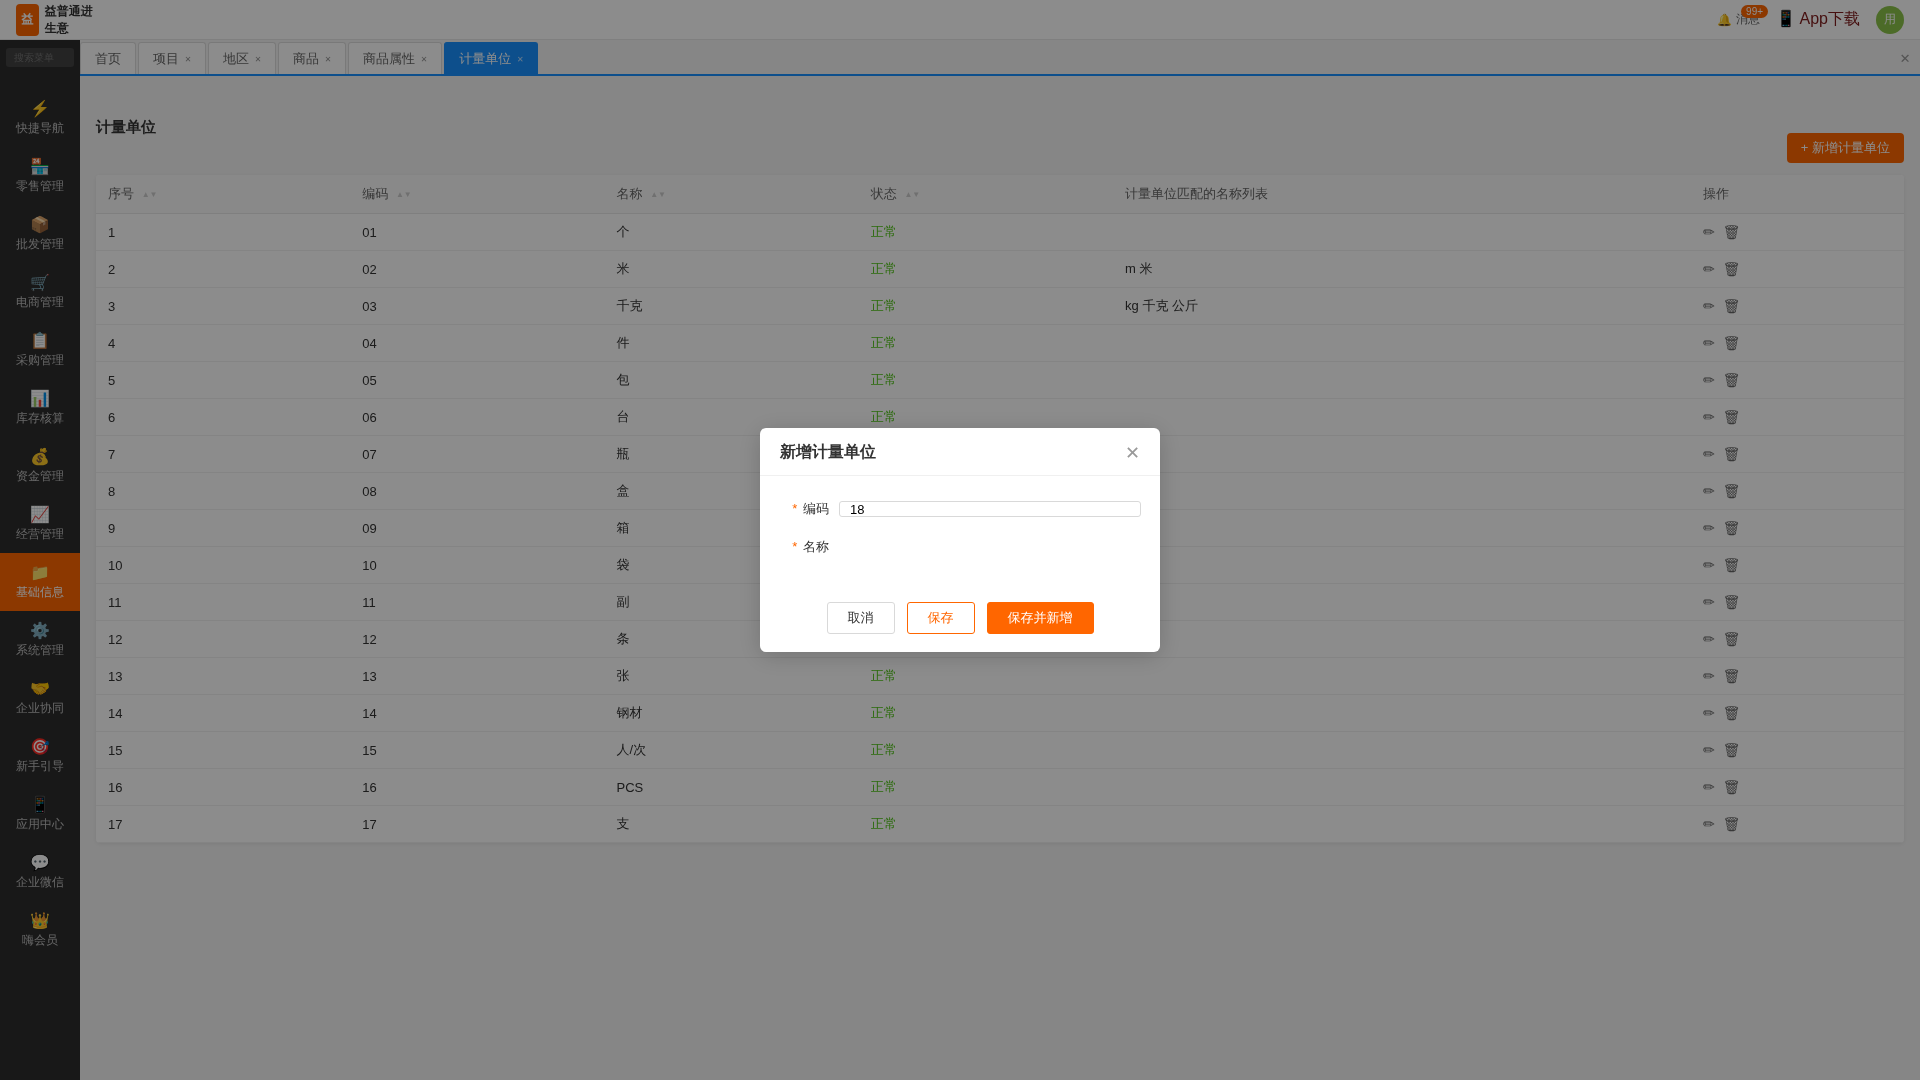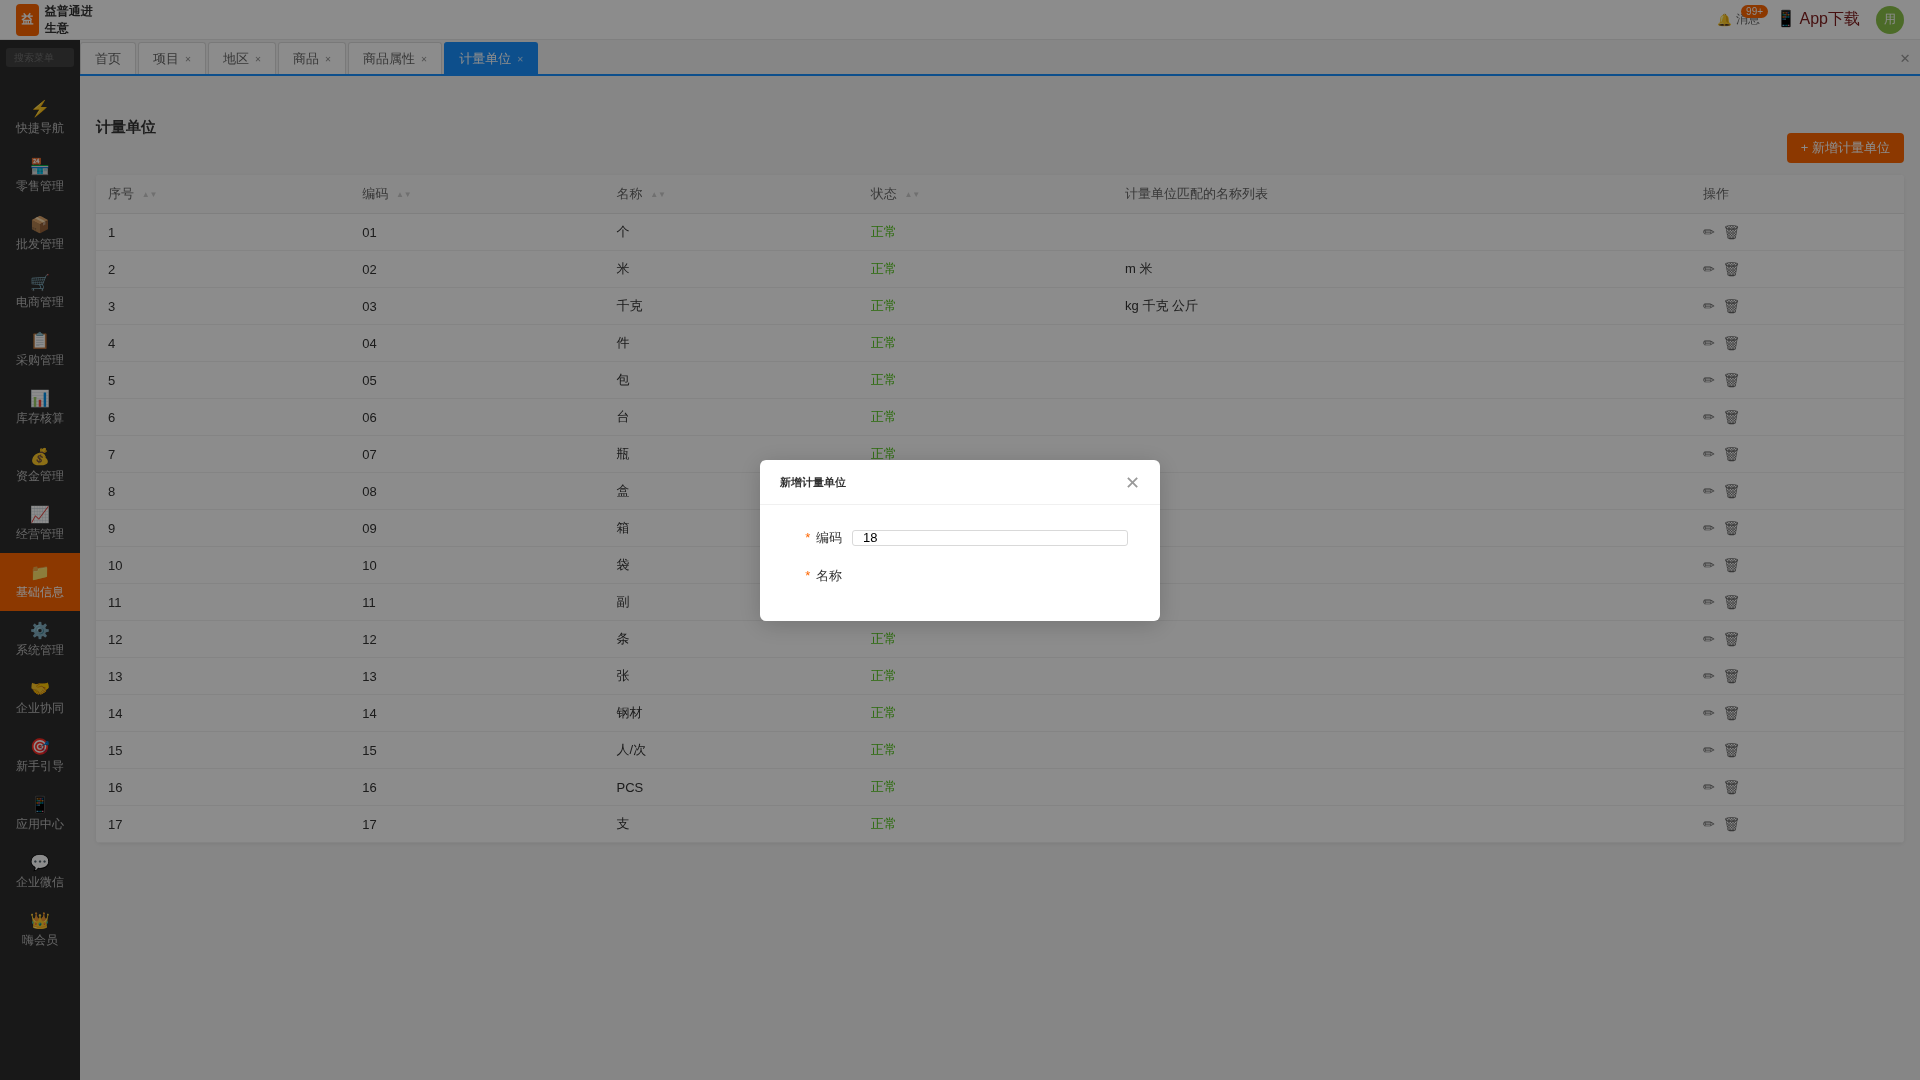--- a/index.html
+++ b/index.html
@@ -59,23 +59,23 @@
     
     .pagination { display: flex; align-items: center; justify-content: flex-end; padding: 12px 16px; gap: 8px; font-size: 13px; color: #333; }
     .page-size-select { padding: 3px 6px; border: 1px solid #d9d9d9; border-radius: 3px; font-size: 12px; }
     .page-btn { width: 26px; height: 26px; display: flex; align-items: center; justify-content: center; border: 1px solid #d9d9d9; border-radius: 3px; cursor: pointer; font-size: 12px; color: #666; background: #fff; }
     .page-input { width: 40px; padding: 3px 6px; border: 1px solid #d9d9d9; border-radius: 3px; text-align: center; font-size: 13px; }
 
     
     .modal-overlay { position: fixed; top: 0; left: 0; width: 100%; height: 100%; background: rgba(0,0,0,0.45); z-index: 1000; display: flex; align-items: center; justify-content: center; }
     .modal { background: #fff; border-radius: 6px; width: 400px; box-shadow: 0 4px 24px rgba(0,0,0,0.18); overflow: hidden; }
     .modal-header { padding: 14px 20px 12px; display: flex; align-items: center; justify-content: space-between; border-bottom: 1px solid #f0f0f0; }
-    .modal-title { font-size: 11px; font-weight: bold; color: #333; }
+    .modal-title { font-size: 16px; font-weight: bold; color: #333; }
     .modal-close { color: #999; cursor: pointer; font-size: 18px; line-height: 1; }
-    .modal-body { padding: 24px 32px 16px; }
+    .modal-body { padding: 24px 19px 16px; }
     .form-row { display: flex; align-items: center; margin-bottom: 20px; }
     .form-label { width: 60px; text-align: right; padding-right: 10px; font-size: 13px; color: #333; flex-shrink: 0; }
     .form-label .required { color: #f60; margin-right: 2px; }
     .form-input { flex: 1; height: 16px; padding: 0 10px; border: 1px solid #d9d9d9; border-radius: 3px; font-size: 13px; outline: none; }
     .form-input.focused { border-color: #f60; }
     .modal-footer { padding: 10px 20px 18px; display: flex; align-items: center; justify-content: center; gap: 12px; }
     .btn-cancel { padding: 6px 20px; border: 1px solid #d9d9d9; border-radius: 3px; background: #fff; color: #333; cursor: pointer; font-size: 13px; }
     .btn-save { padding: 6px 20px; border: 1px solid #f60; border-radius: 3px; background: #fff; color: #f60; cursor: pointer; font-size: 13px; }
     .btn-save-new { padding: 6px 20px; border: 1px solid #f60; border-radius: 3px; background: #f60; color: #fff; cursor: pointer; font-size: 13px; }
   </style>
@@ -460,14 +460,19 @@
         </label>
         <input class="form-input" type="text" value="18" style="">
       </div>
       <div class="form-row">
         <label class="form-label">
           <span class="required">*</span>
           <span>名称</span>
         </label>
       </div>
     </div>
+    <div class="modal-footer">
+      <button class="btn-cancel">取消</button>
+      <button class="btn-save">保存</button>
+      <button class="btn-save-new">保存并新增</button>
+    </div>
   </div>
 </div>
 
 </body></html>

